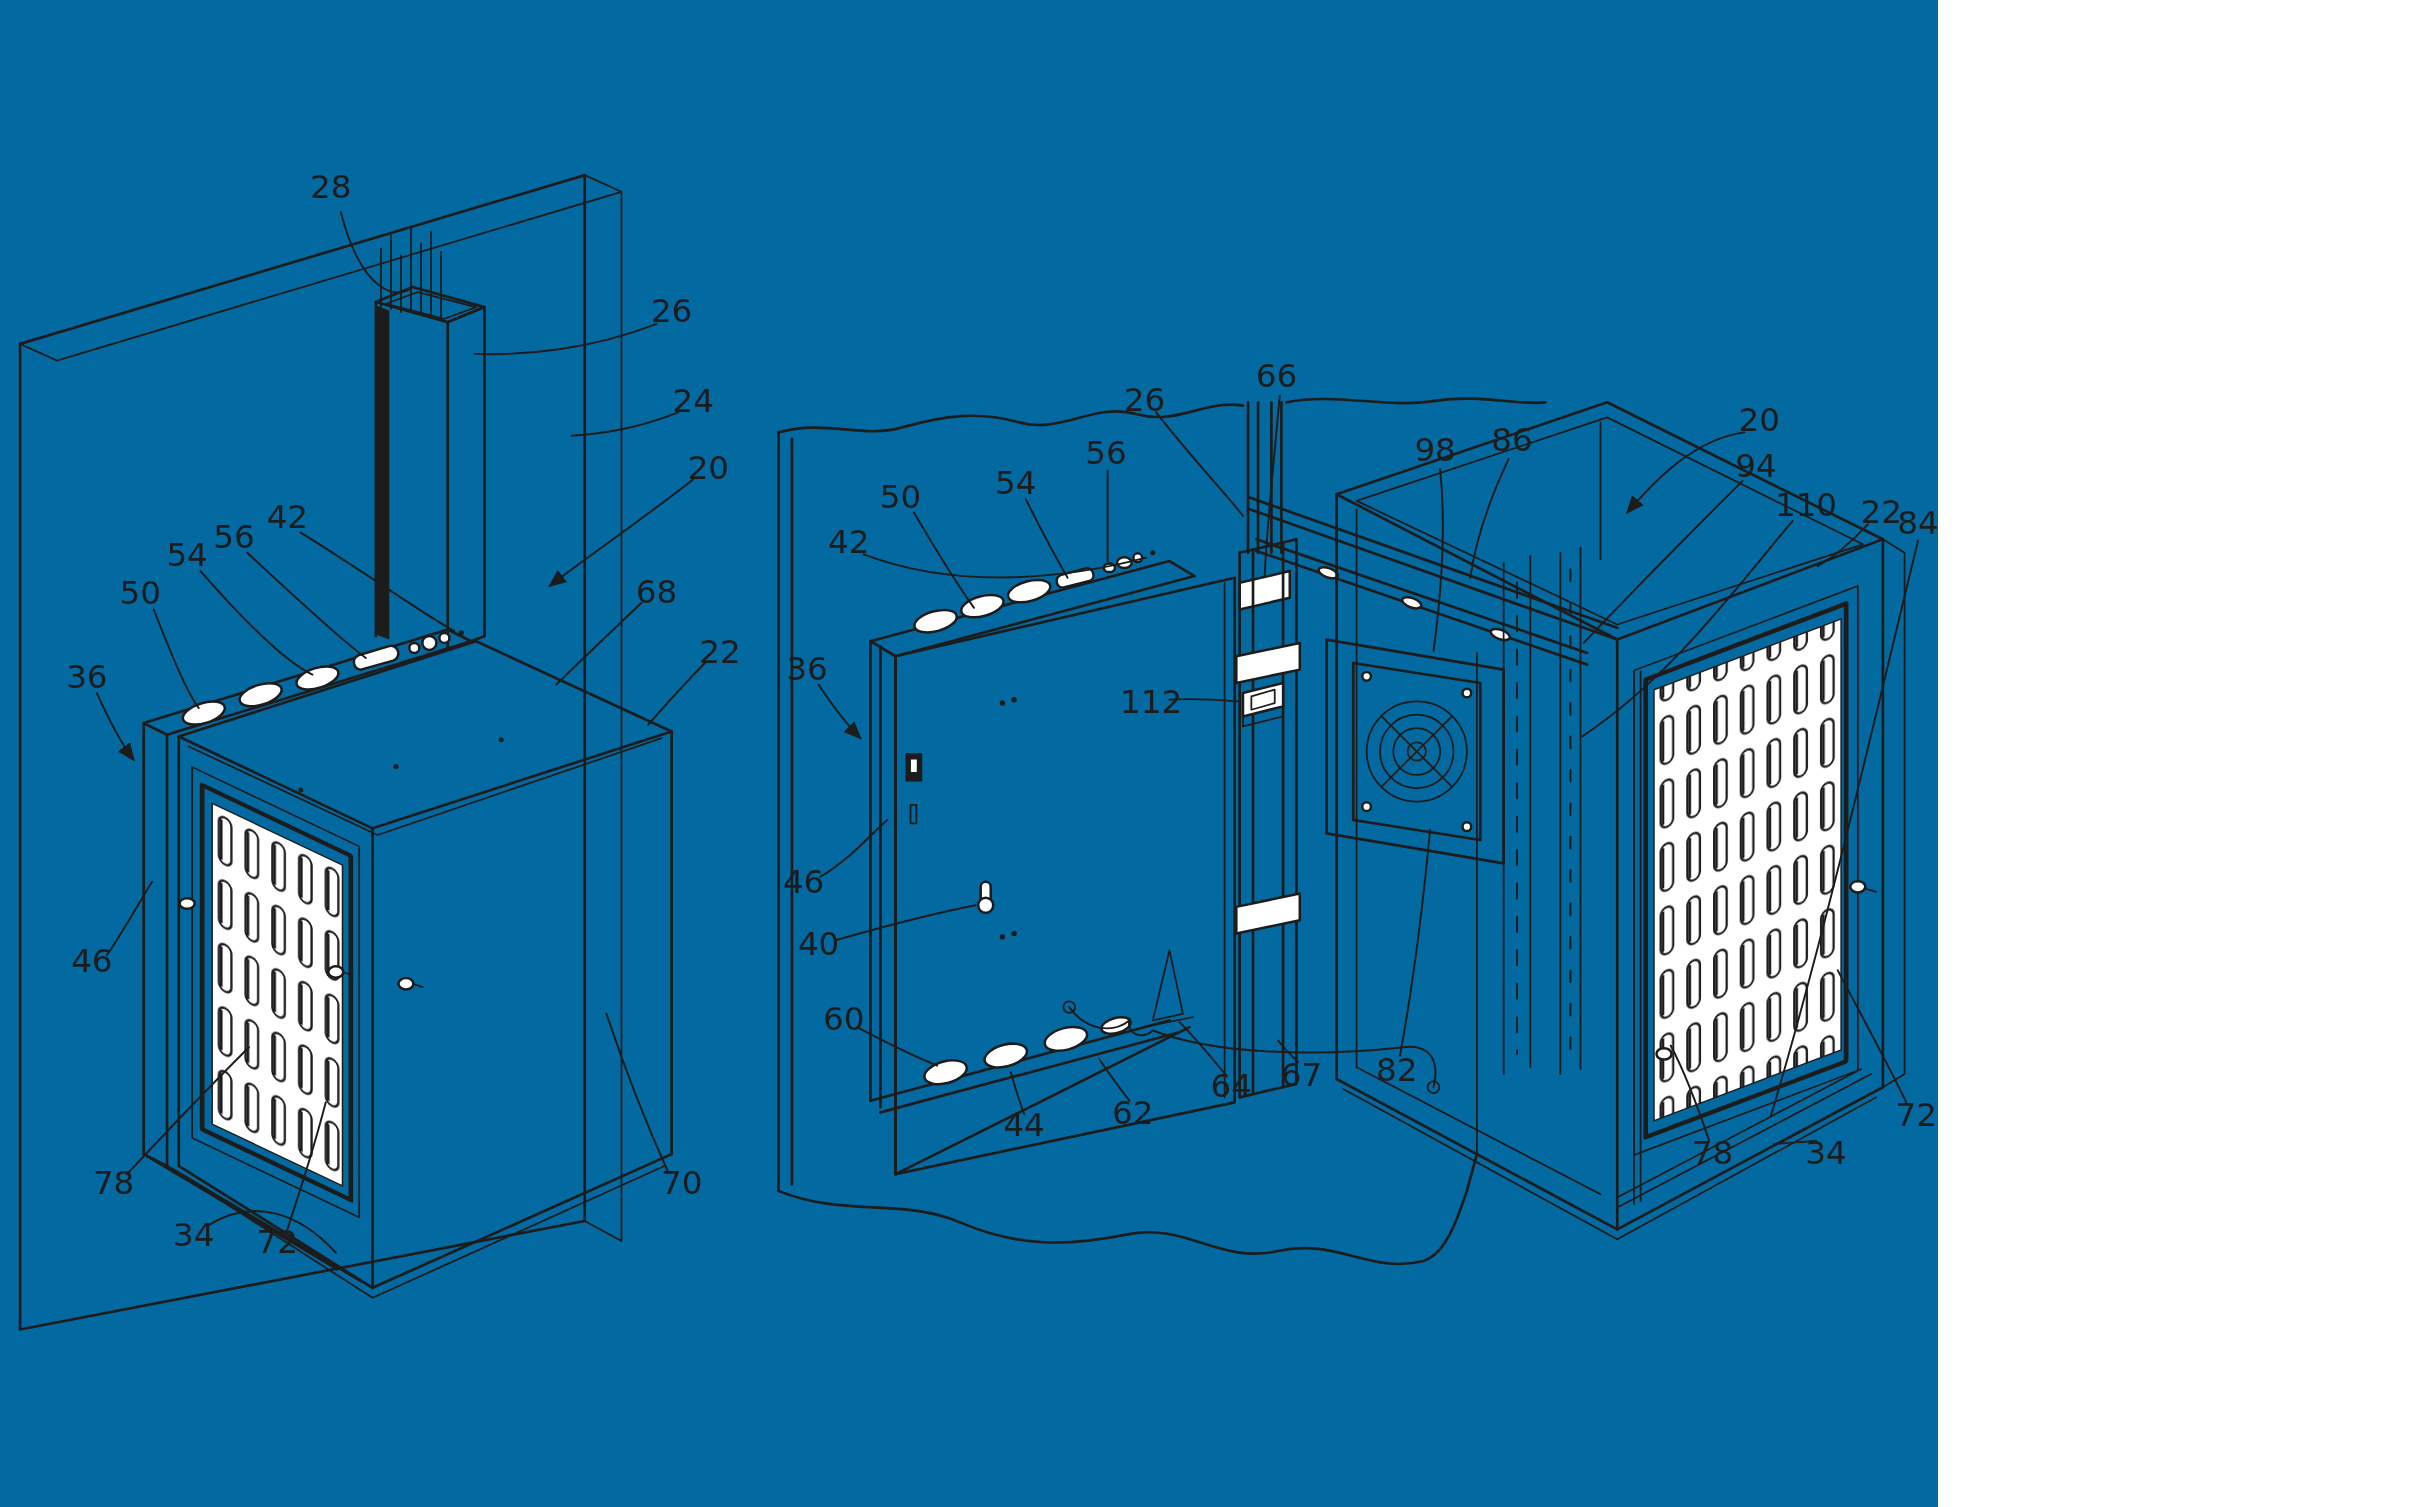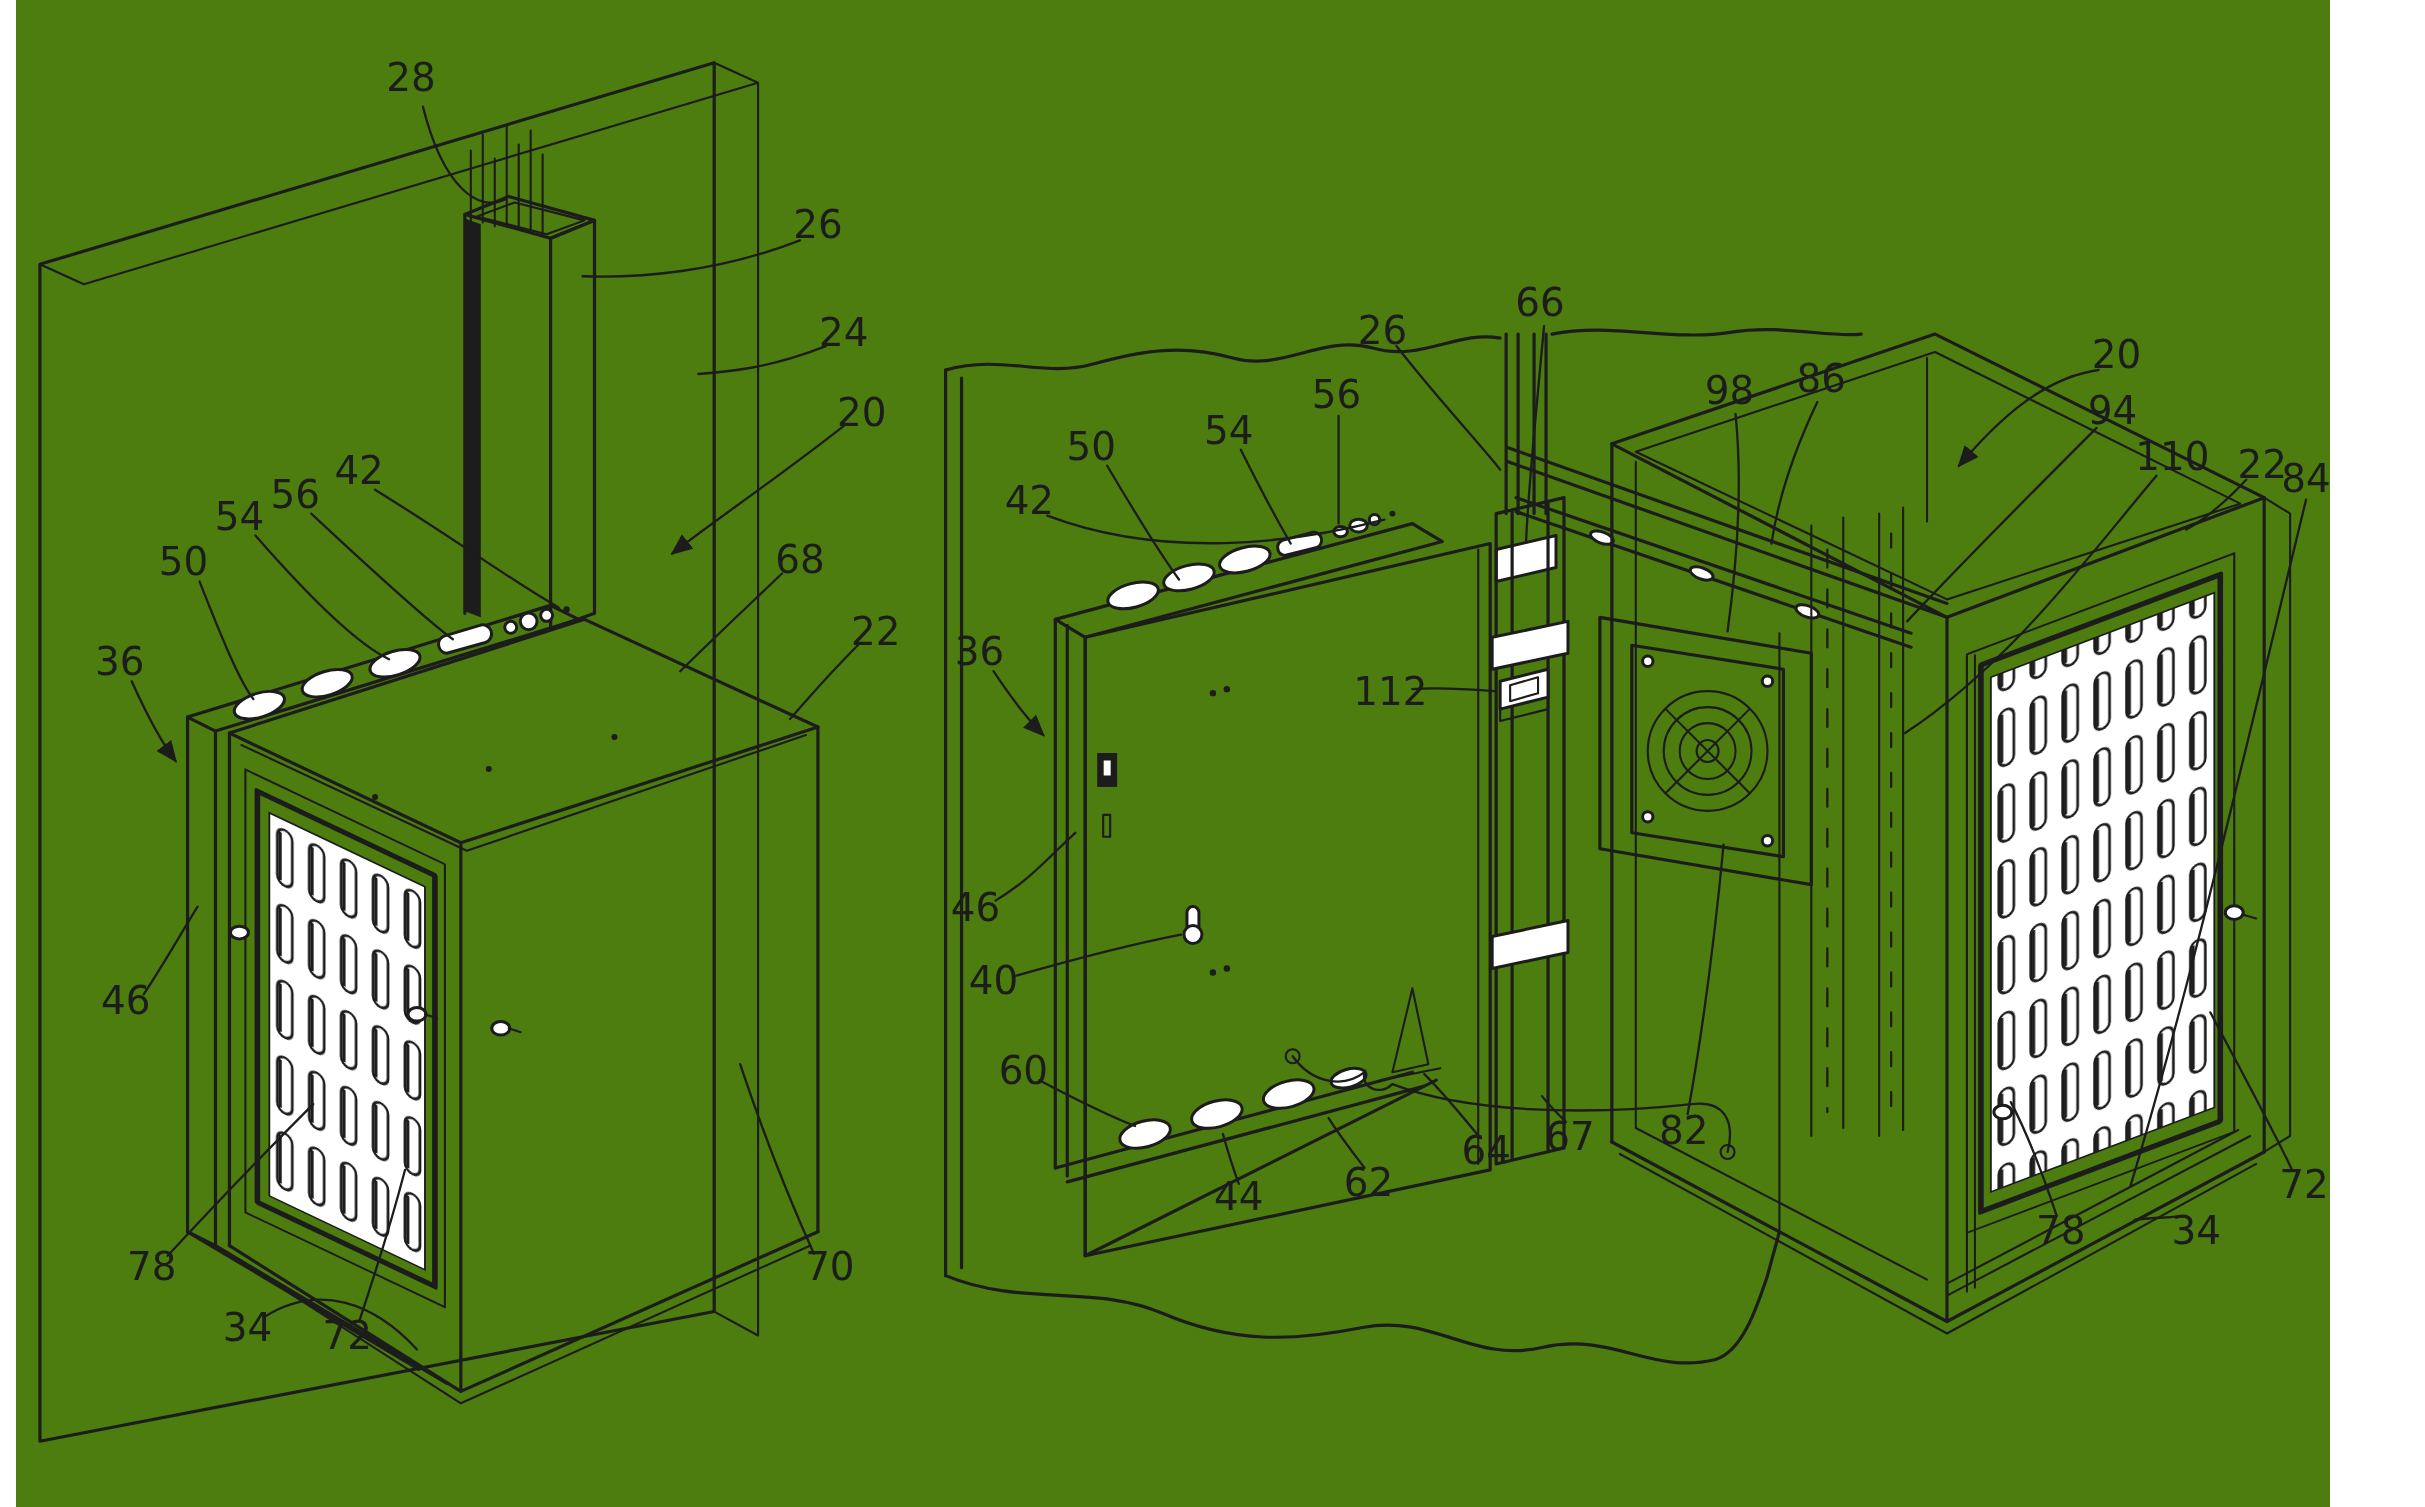--- a/index.html
+++ b/index.html
@@ -1,16 +1,16 @@
 <!DOCTYPE html>
 <html style="font-size:8.4px"><head>
 <meta charset="utf-8">
 <style>
   html,body{margin:0;padding:0;background:#fff;}
-  .page{position:relative;width:2314px;height:1508px;background:#4d7c0f;overflow:hidden;margin-left:16px;}
+  .page{position:relative;width:1938px;height:1508px;background:#0369a1;overflow:hidden;}
   svg{display:block;width:100%;height:100%;}
   .ln{fill:none;stroke:#1c1c1c;stroke-width:1.6;stroke-linejoin:round;stroke-linecap:round;}
   .th{stroke-width:1.05;}
   .hv{stroke-width:2.8;}
   .wf{fill:#ffffff;stroke:#1c1c1c;stroke-width:1.5;stroke-linejoin:round;}
   .dk{fill:#1c1c1c;stroke:none;}
   .ld{fill:none;stroke:#1c1c1c;stroke-width:1.15;stroke-linecap:round;}
   .dash{stroke-dasharray:9 11;}
   .lbl{font-family:"DejaVu Sans",sans-serif;font-size:19.5px;fill:#1c1c1c;text-anchor:middle;}
 </style>

